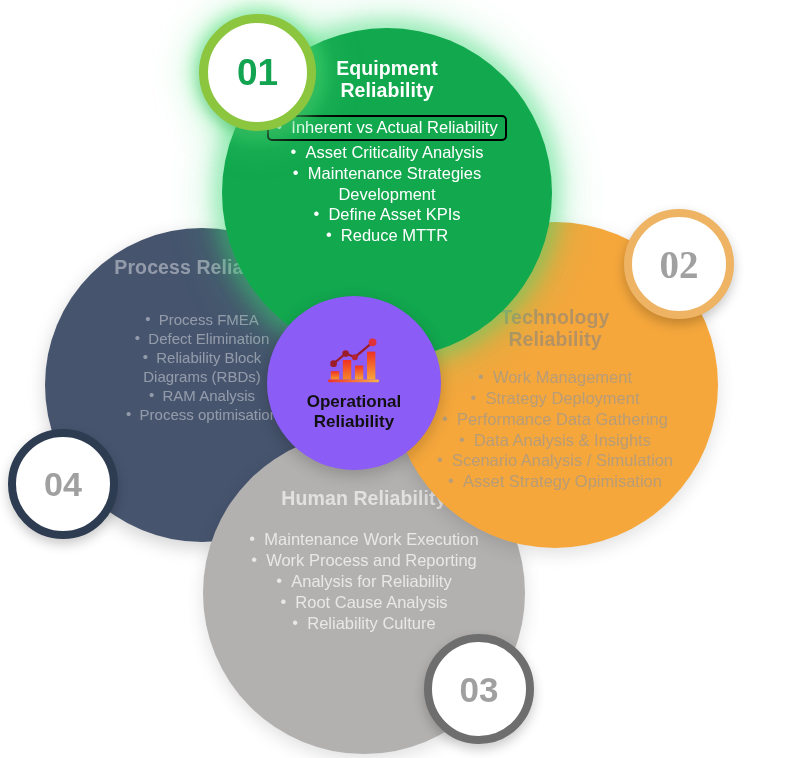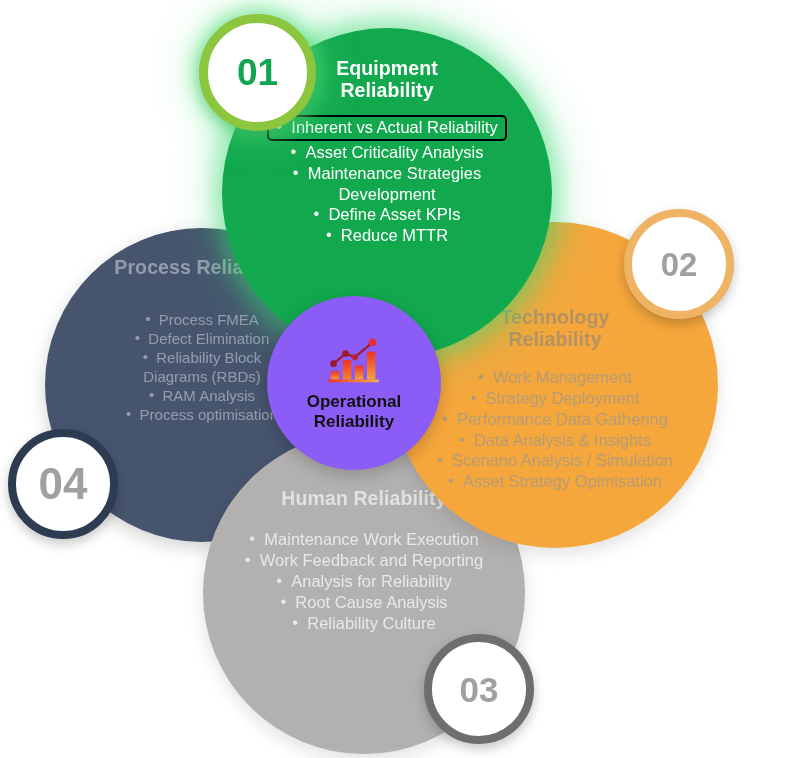--- a/index.html
+++ b/index.html
@@ -171,37 +171,37 @@
       0 4px 10px rgba(0,0,0,.18);
   }
   #badge-01 .badge-num { font-size: 37px; color: #13a452; }
 
   #badge-02 {
     left: 624px; top: 209px;
     width: 110px; height: 110px;
     border: 8px solid #eeb363;
     box-shadow: 0 5px 12px rgba(0,0,0,.22);
   }
-  #badge-02 .badge-num { font-size: 33px; color: #a0a0a0; }
+  #badge-02 .badge-num { font-size: 39px; color: #a0a0a0; font-family: Liberation Serif, serif; }
 
   #badge-03 {
     left: 424px; top: 634px;
     width: 110px; height: 110px;
     border: 8px solid #6e6e6e;
     box-shadow: 0 5px 12px rgba(0,0,0,.22);
   }
   #badge-03 .badge-num { font-size: 35px; color: #a0a0a0; }
 
   #badge-04 {
     left: 8px; top: 429px;
     width: 110px; height: 110px;
     border: 8px solid #2e3c52;
     box-shadow: 0 5px 12px rgba(0,0,0,.22);
   }
-  #badge-04 .badge-num { font-size: 44px; color: #a0a0a0; }
+  #badge-04 .badge-num { font-size: 34px; color: #a0a0a0; }
 </style>
 </head>
 <body>
 
 <div id="stage">
 
   <div class="lobe" id="lobe-process">
     <div class="lobe-title">
       <span>Process Reliability</span>
     </div>
@@ -214,21 +214,21 @@
       <li><span class="bul">•</span>&nbsp;&nbsp;<span>Process optimisation</span></li>
     </ul>
   </div>
 
   <div class="lobe" id="lobe-human">
     <div class="lobe-title">
       <span>Human Reliability</span>
     </div>
     <ul class="lobe-list">
       <li><span class="bul">•</span>&nbsp;&nbsp;<span>Maintenance Work Execution</span></li>
-      <li><span class="bul">•</span>&nbsp;&nbsp;<span>Work Feedback and Reporting</span></li>
+      <li><span class="bul">•</span>&nbsp;&nbsp;<span>Work Process and Reporting</span></li>
       <li><span class="bul">•</span>&nbsp;&nbsp;<span>Analysis for Reliability</span></li>
       <li><span class="bul">•</span>&nbsp;&nbsp;<span>Root Cause Analysis</span></li>
       <li><span class="bul">•</span>&nbsp;&nbsp;<span>Reliability Culture</span></li>
     </ul>
   </div>
 
   <div class="lobe" id="lobe-technology">
     <div class="lobe-title">
       <span>Technology</span><br>
       <span>Reliability</span>

